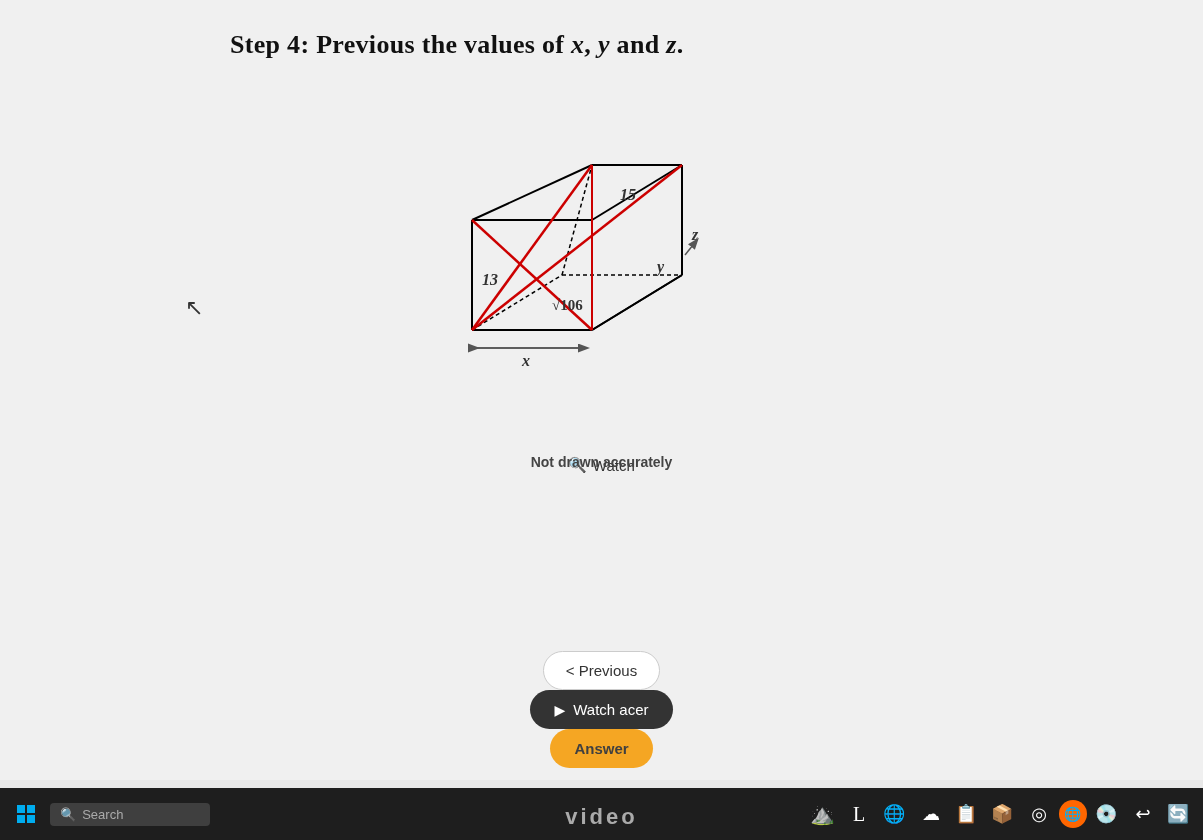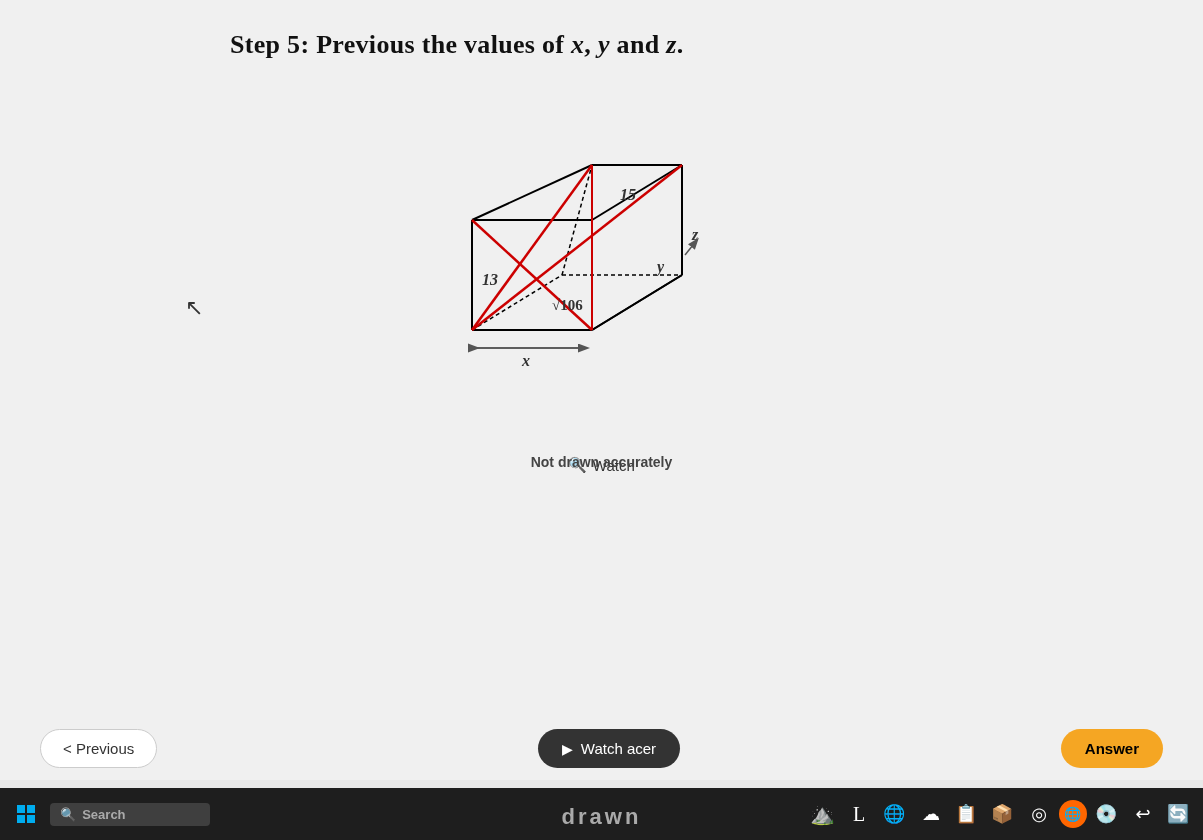--- a/index.html
+++ b/index.html
@@ -76,20 +76,21 @@
     
     .nav-buttons {
       position: absolute;
       bottom: 72px;
       left: 0;
       right: 0;
       display: flex;
       justify-content: space-between;
       align-items: center;
       padding: 0 40px;
+      flex-direction: column;
     }
 
     .btn-prev {
       background: white;
       border: 1px solid #ccc;
       border-radius: 20px;
       padding: 10px 22px;
       font-size: 15px;
       color: #333;
       cursor: pointer;
@@ -108,21 +109,21 @@
       align-items: center;
       gap: 8px;
       border: none;
     }
 
     .btn-answer {
       background: #f5a623;
       border-radius: 22px;
       padding: 11px 24px;
       font-size: 15px;
-      color: #000000;
+      color: #404040;
       cursor: pointer;
       font-family: Arial, sans-serif;
       border: none;
       font-weight: bold;
     }
 
     
     .taskbar {
       position: absolute;
       bottom: 0;
@@ -198,21 +199,21 @@
       font-size: 22px;
       color: #333;
     }
   </style>
 </head>
 <body>
 
 <div class="main-content">
 
   <div class="step-title">
-    <strong>Step 5</strong><span>: Previous the values of </span><em>x</em>, <em>y</em><span> and </span><em>z</em><span>.</span>
+    <strong>Step 4</strong><span>: Previous the values of </span><em>x</em>, <em>y</em><span> and </span><em>z</em><span>.</span>
   </div>
 
   <div class="cursor-arrow">↖</div>
 
   <div class="diagram-container">
     <svg class="diagram-svg" viewBox="0 0 420 340">
 
       <line x1="80" y1="230" x2="200" y2="230" stroke="black" stroke-width="2"></line>
       <line x1="80" y1="230" x2="80" y2="120" stroke="black" stroke-width="2"></line>
       <line x1="80" y1="120" x2="200" y2="120" stroke="black" stroke-width="2"></line>
@@ -296,24 +297,24 @@
     <svg width="20" height="20" viewBox="0 0 20 20">
       <rect x="1" y="1" width="8" height="8" fill="#00adef"></rect>
       <rect x="11" y="1" width="8" height="8" fill="#00adef"></rect>
       <rect x="1" y="11" width="8" height="8" fill="#00adef"></rect>
       <rect x="11" y="11" width="8" height="8" fill="#00adef"></rect>
     </svg>
   </div>
 
   <div class="taskbar-search">
     <span style="font-size:13px;">🔍</span>
-    <span style="color:#aaa;font-weight:bold;">Search</span>
-  </div>
-
-  <div class="acer-logo">drawn</div>
+    <span style="color:#aaa;">Search</span>
+  </div>
+
+  <div class="acer-logo">video</div>
 
   <div class="taskbar-right-icons">
     <div class="taskbar-right-icon" style="font-size:20px;">⛰️</div>
     <div class="taskbar-right-icon" style="font-size:20px;">L</div>
     <div class="taskbar-right-icon" style="font-size:18px;">🌐</div>
     <div class="taskbar-right-icon" style="font-size:18px;">☁</div>
     <div class="taskbar-right-icon" style="font-size:18px;">📋</div>
     <div class="taskbar-right-icon" style="font-size:18px;">📦</div>
     <div class="taskbar-right-icon" style="font-size:18px;">◎</div>
     <div class="taskbar-right-icon" style="background:#ff6600; border-radius:50%; width:28px; height:28px; font-size:14px;">🌐</div>

